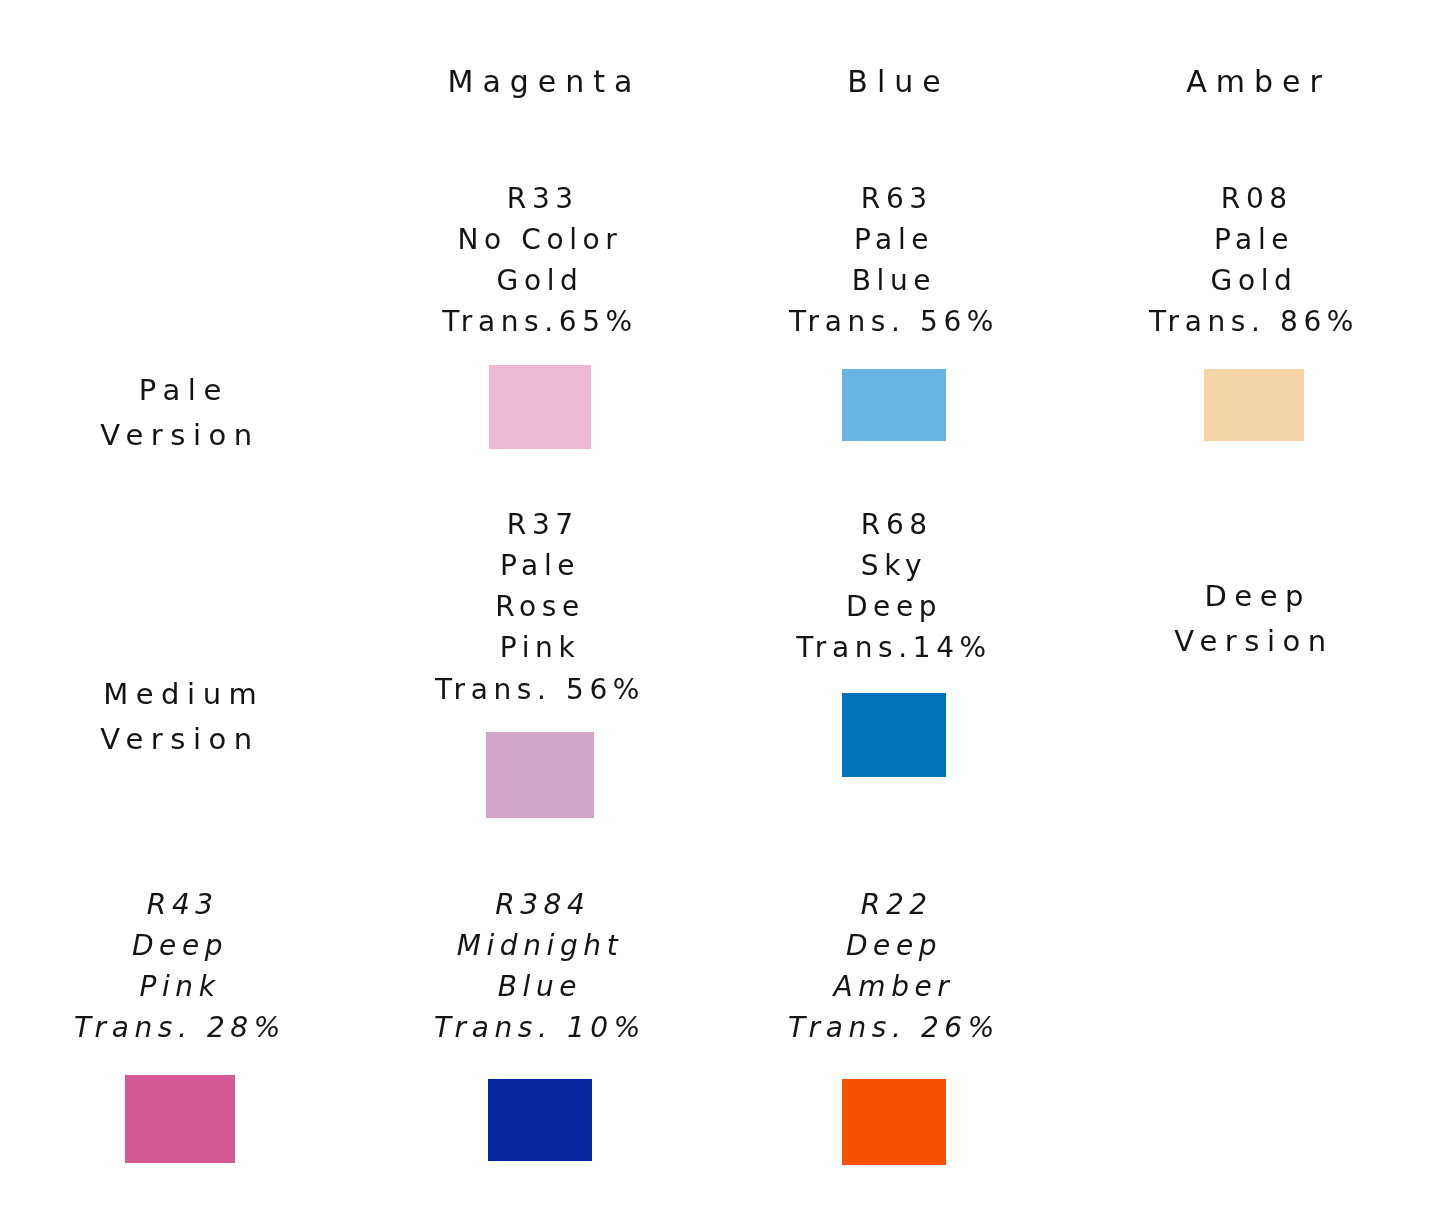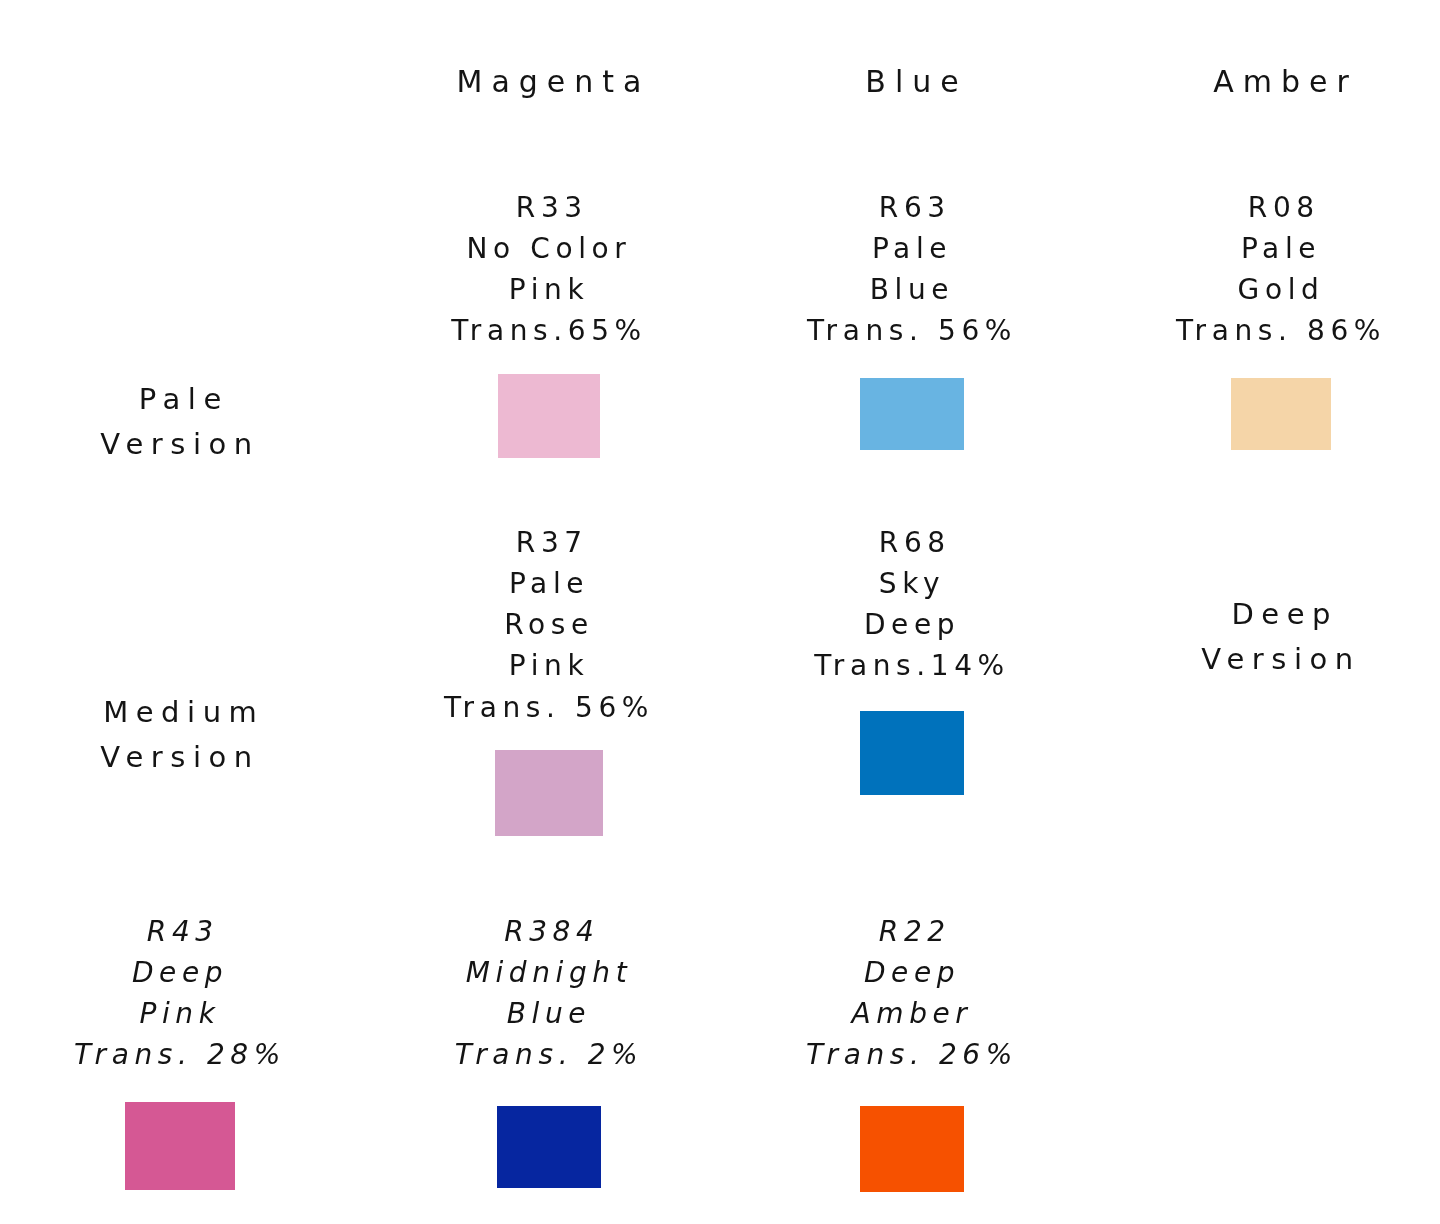--- a/index.html
+++ b/index.html
@@ -25,21 +25,20 @@
 
   .grid {
     position: absolute;
     top: 0;
     left: 0;
     width: 1440px;
     height: 1224px;
     display: grid;
     grid-template-columns: 360px 360px 348px 372px;
     grid-template-rows: 150px 346px 370px 358px;
-    gap: 9px;
   }
 
   
   .hand {
     font-family: "DejaVu Sans", sans-serif;
     font-weight: 400;
     letter-spacing: 0.22em;
     color: #141414;
     line-height: 1.30;
     text-align: center;
@@ -131,21 +130,21 @@
       <div class="hand">Amber</div>
     </div>
 
     <div class="row-label row-label-pale">
       <div class="hand"><span>Pale</span><br><span>Version</span></div>
     </div>
 
     <div class="cell cell-r1 cell-r1c1">
       <div class="hand caption">R33
 No Color
-Pink
+Gold
 Trans.65%</div>
       <div class="swatch" style="background-color: rgb(237, 185, 210);"></div>
     </div>
 
     <div class="cell cell-r1 cell-r1c2">
       <div class="hand caption">R63
 Pale
 Blue
 Trans. 56%</div>
       <div class="swatch" style="background-color: rgb(104, 180, 226);"></div>
@@ -190,21 +189,21 @@
 Deep
 Pink
 Trans. 28%</div>
       <div class="swatch" style="background-color: rgb(213, 88, 148);"></div>
     </div>
 
     <div class="cell cell-r3 cell-r3c2">
       <div class="hand caption">R384
 Midnight
 Blue
-Trans. 2%</div>
+Trans. 10%</div>
       <div class="swatch" style="background-color: rgb(6, 38, 160);"></div>
     </div>
 
     <div class="cell cell-r3 cell-r3c3">
       <div class="hand caption">R22
 Deep
 Amber
 Trans. 26%</div>
       <div class="swatch" style="background-color: rgb(246, 81, 0);"></div>
     </div>

